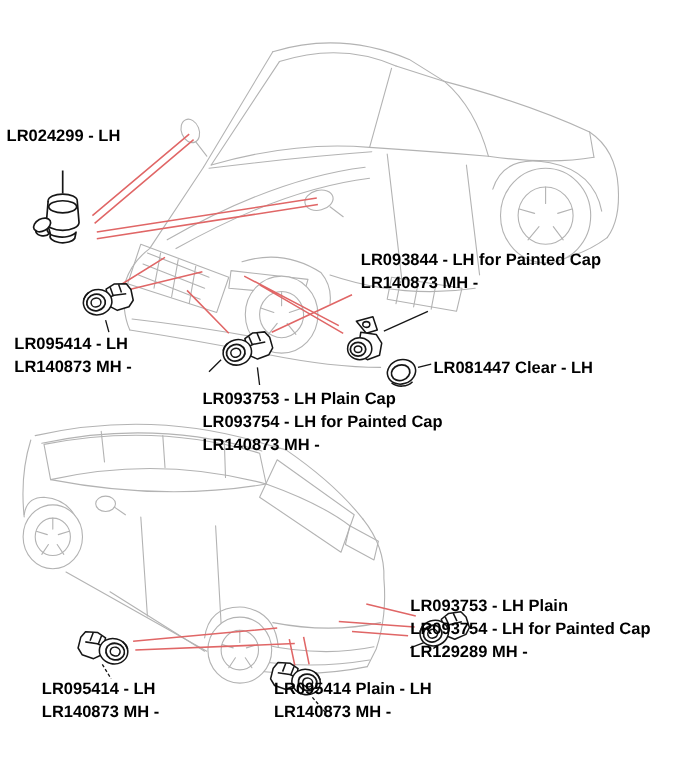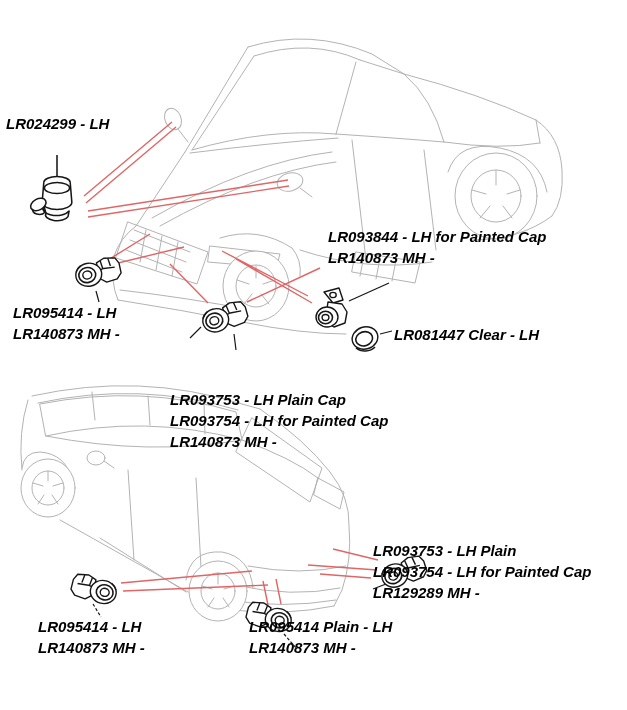--- a/index.html
+++ b/index.html
@@ -1,21 +1,21 @@
 <!DOCTYPE html>
 <html><head>
 <meta charset="utf-8">
 <style>
   html,body{margin:0;padding:0;background:#fff;}
   .canvas{position:relative;width:627px;height:710px;background:#fff;overflow:hidden;
           font-family:"Liberation Sans",sans-serif;}
   .diagram-svg{position:absolute;left:0;top:0;}
   .plabel{position:absolute;font:bold 15px/21px "Liberation Sans",sans-serif;
           color:#000;white-space:nowrap;z-index:2;letter-spacing:0;}
-  .plabel div{height:21px;font-style:italic;}
+  .plabel div{height:21px;}
   .carline{fill:none;stroke:#b3b3b3;stroke-width:1;stroke-linecap:round;stroke-linejoin:round;}
   .redline{stroke:#e06666;stroke-width:1.4;fill:none;}
   .leader{stroke:#161616;stroke-width:1.2;fill:none;}
   .part{stroke:#161616;fill:#fff;stroke-width:1.4;stroke-linejoin:round;}
 </style>
 </head>
 <body>
 
 <div class="canvas">
 
@@ -182,21 +182,21 @@
 
   <div class="plabel" style="left:328px;top:226px;">
     <div>LR093844 - LH for Painted Cap</div>
     <div>LR140873 MH -</div>
   </div>
 
   <div class="plabel" style="left:394px;top:324px;">
     <div>LR081447 Clear - LH</div>
   </div>
 
-  <div class="plabel" style="left:170px;top:352px;margin-top:37px;">
+  <div class="plabel" style="left:184px;top:352px;">
     <div>LR093753 - LH Plain Cap</div>
     <div>LR093754 - LH for Painted Cap</div>
     <div>LR140873 MH -</div>
   </div>
 
   <div class="plabel" style="left:373px;top:500px;margin-top:40px;">
     <div>LR093753 - LH Plain</div>
     <div>LR093754 - LH for Painted Cap</div>
     <div>LR129289 MH -</div>
   </div>

